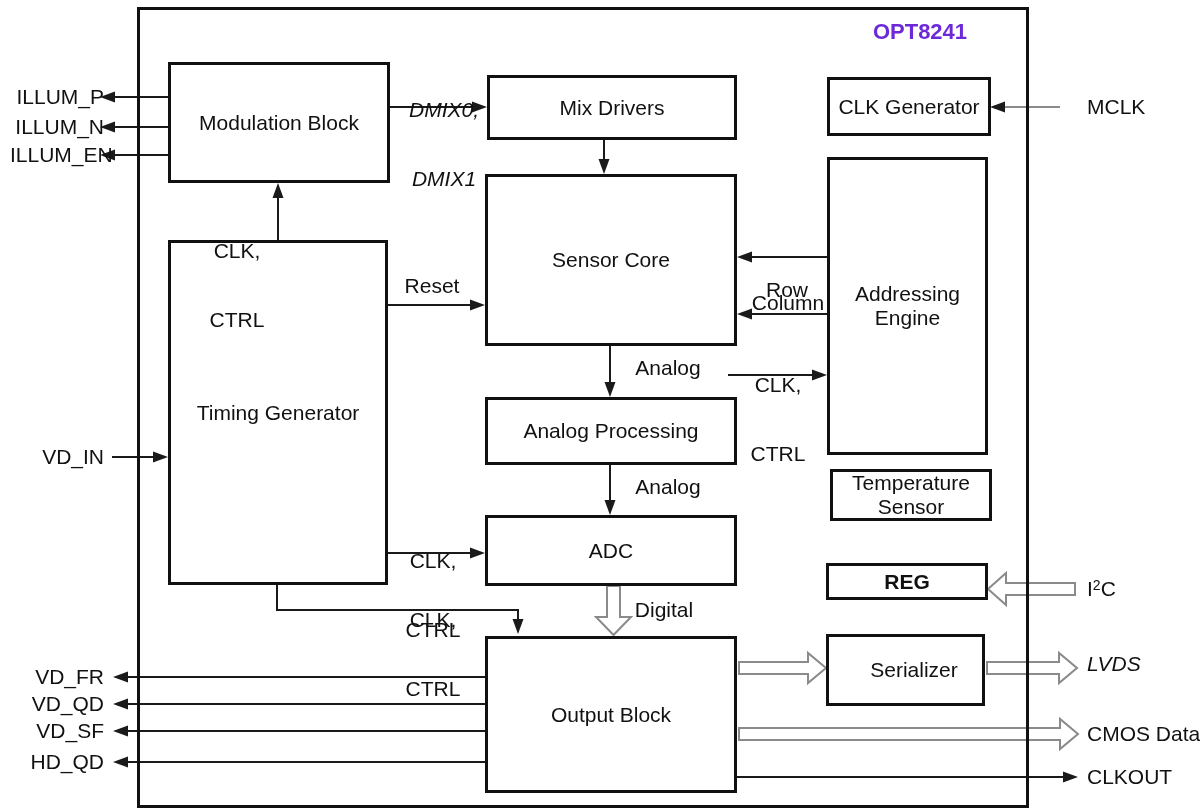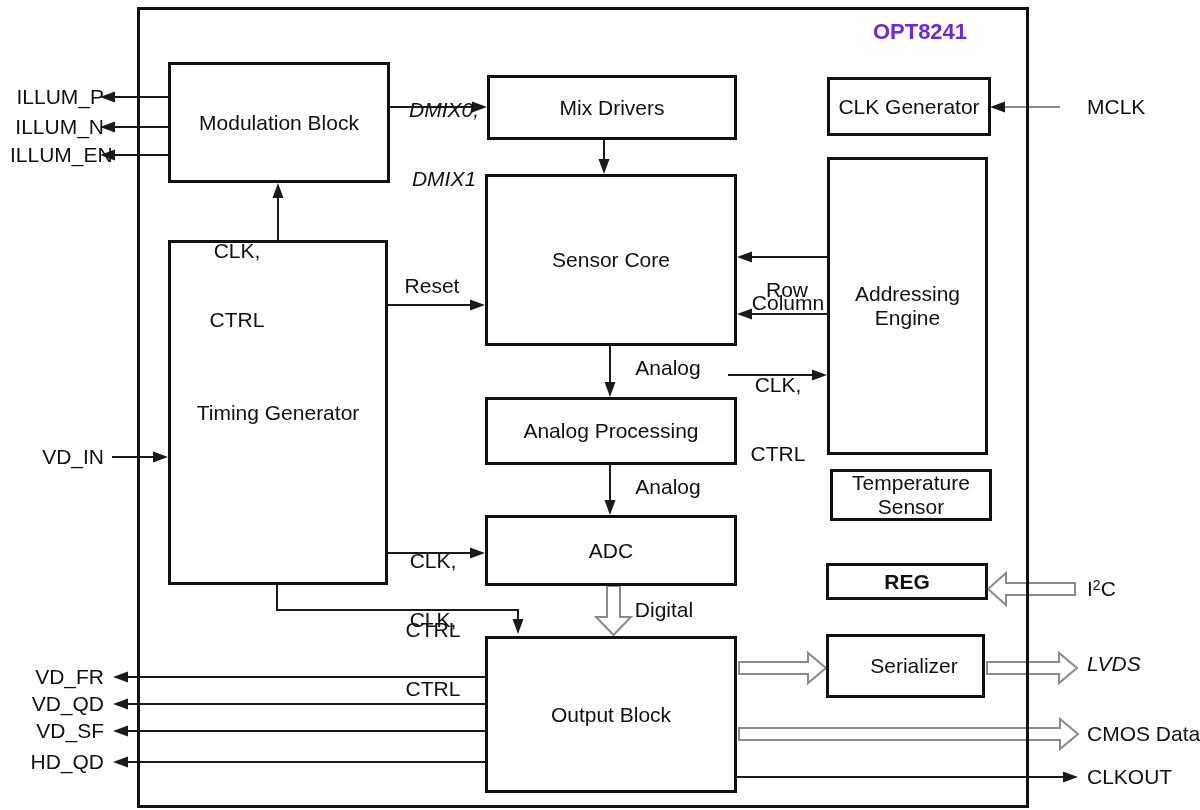--- a/index.html
+++ b/index.html
@@ -87,21 +87,21 @@
   <div class="block" style="left:487px;top:75px;width:250px;height:65px;">Mix Drivers</div>
   <div class="block" style="left:827px;top:77px;width:164px;height:59px;">CLK Generator</div>
   <div class="block" style="left:485px;top:174px;width:252px;height:172px;">Sensor Core</div>
   <div class="block" style="left:827px;top:157px;width:161px;height:298px;">Addressing Engine</div>
   <div class="block" style="left:168px;top:240px;width:220px;height:345px;">Timing Generator</div>
   <div class="block" style="left:485px;top:397px;width:252px;height:68px;">Analog Processing</div>
   <div class="block" style="left:830px;top:469px;width:162px;height:52px;">Temperature Sensor</div>
   <div class="block" style="left:485px;top:515px;width:252px;height:71px;">ADC</div>
   <div class="block" style="left:826px;top:563px;width:162px;height:37px;font-weight:bold;">REG</div>
   <div class="block" style="left:485px;top:636px;width:252px;height:157px;">Output Block</div>
-  <div class="block" style="left:826px;top:634px;width:159px;height:64px;padding-left:25px;">Serializer</div>
+  <div class="block" style="left:826px;top:634px;width:159px;height:72px;padding-left:25px;">Serializer</div>
 
   <div class="lbl pin-l" style="top:84px;">ILLUM_P</div>
   <div class="lbl pin-l" style="top:114px;">ILLUM_N</div>
   <div class="lbl pin-l" style="top:142px;">ILLUM_EN</div>
   <div class="lbl pin-l" style="top:444px;">VD_IN</div>
   <div class="lbl pin-l" style="top:664px;">VD_FR</div>
   <div class="lbl pin-l" style="top:691px;">VD_QD</div>
   <div class="lbl pin-l" style="top:718px;">VD_SF</div>
   <div class="lbl pin-l" style="top:749px;">HD_QD</div>
 

